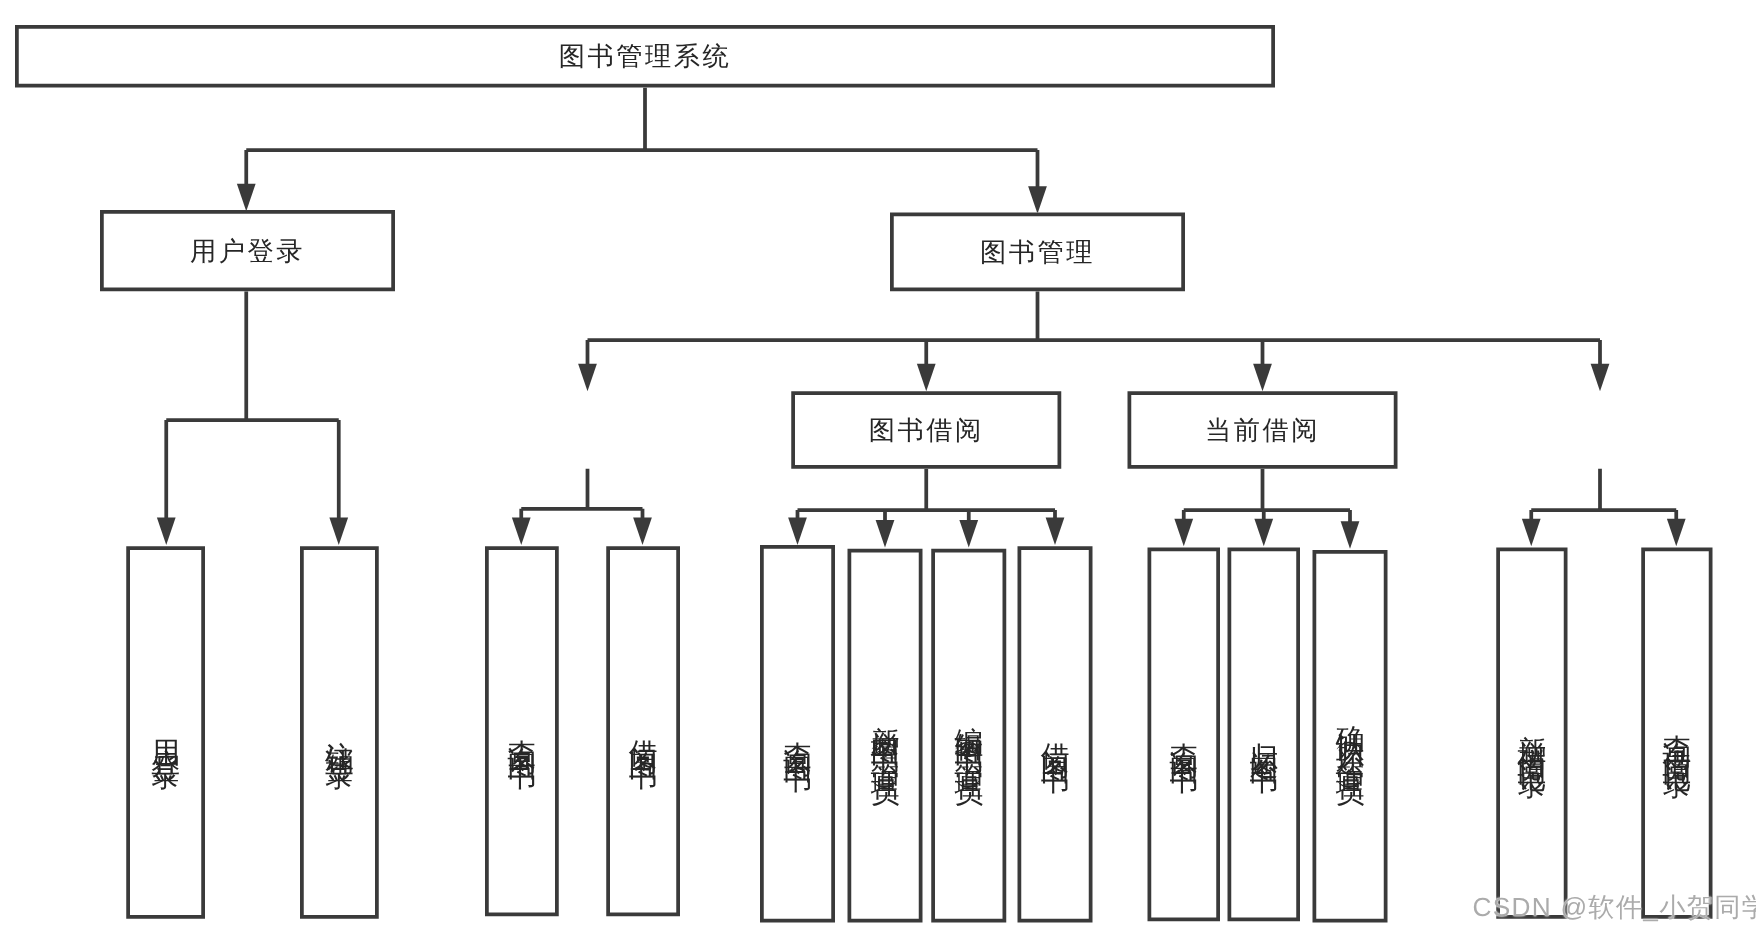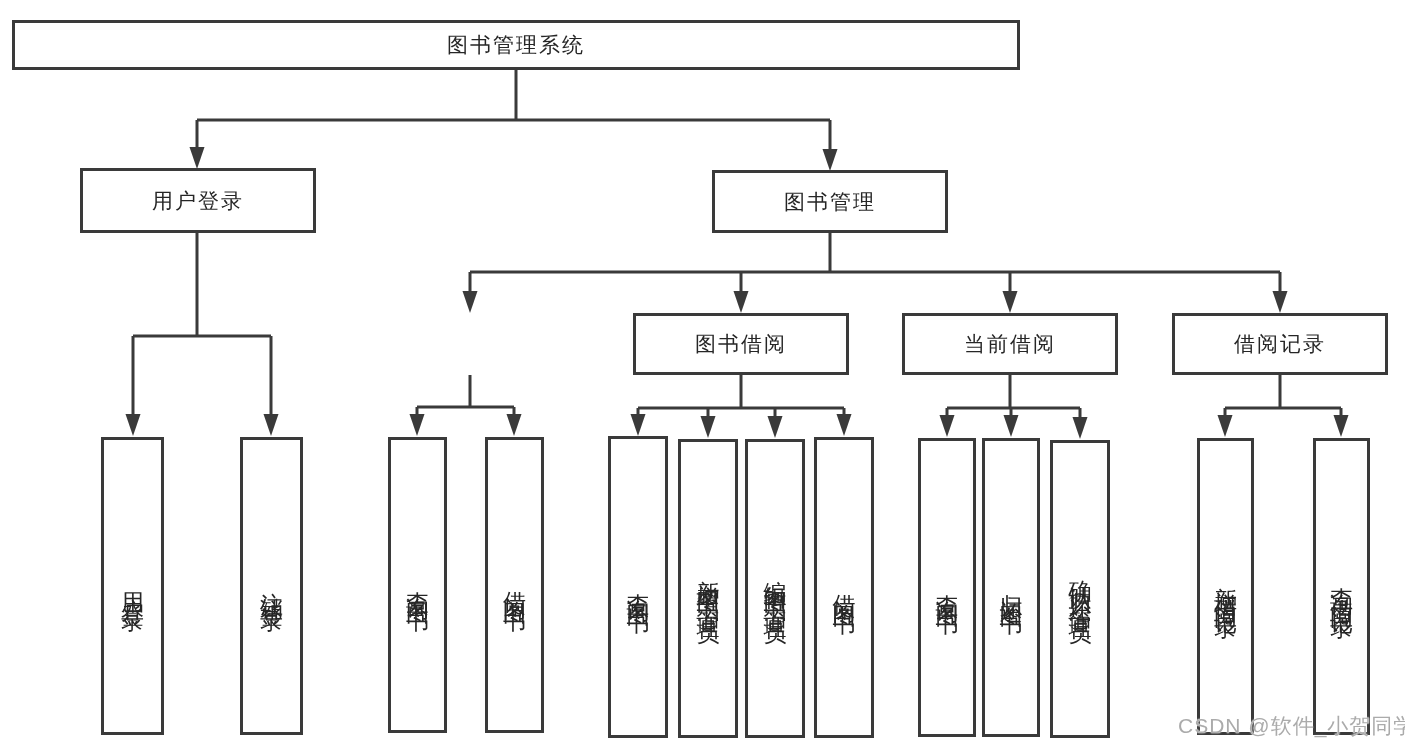--- a/index.html
+++ b/index.html
@@ -99,23 +99,20 @@
   <div class="node" style="left:712px;top:170px;width:236px;height:63px;align-items:center;">
     <span class="label">图书管理</span>
   </div>
 
   <div class="node" style="left:902px;top:313px;width:216px;height:62px;">
     <span class="label">当前借阅</span>
   </div>
   <div class="node" style="left:633px;top:313px;width:216px;height:62px;">
     <span class="label">图书借阅</span>
   </div>
-  <div class="node" style="left:1172px;top:313px;width:216px;height:62px;">
-    <span class="label">借阅记录</span>
-  </div>
 
   <div class="node vertical" style="left:101px;top:437px;width:63px;height:298px;">
     <span class="label">用户登录</span>
   </div>
   <div class="node vertical" style="left:240px;top:437px;width:63px;height:298px;">
     <span class="label">注销登录</span>
   </div>
 
   <div class="node vertical" style="left:388px;top:437px;width:59px;height:296px;">
     <span class="label">查询图书</span>

